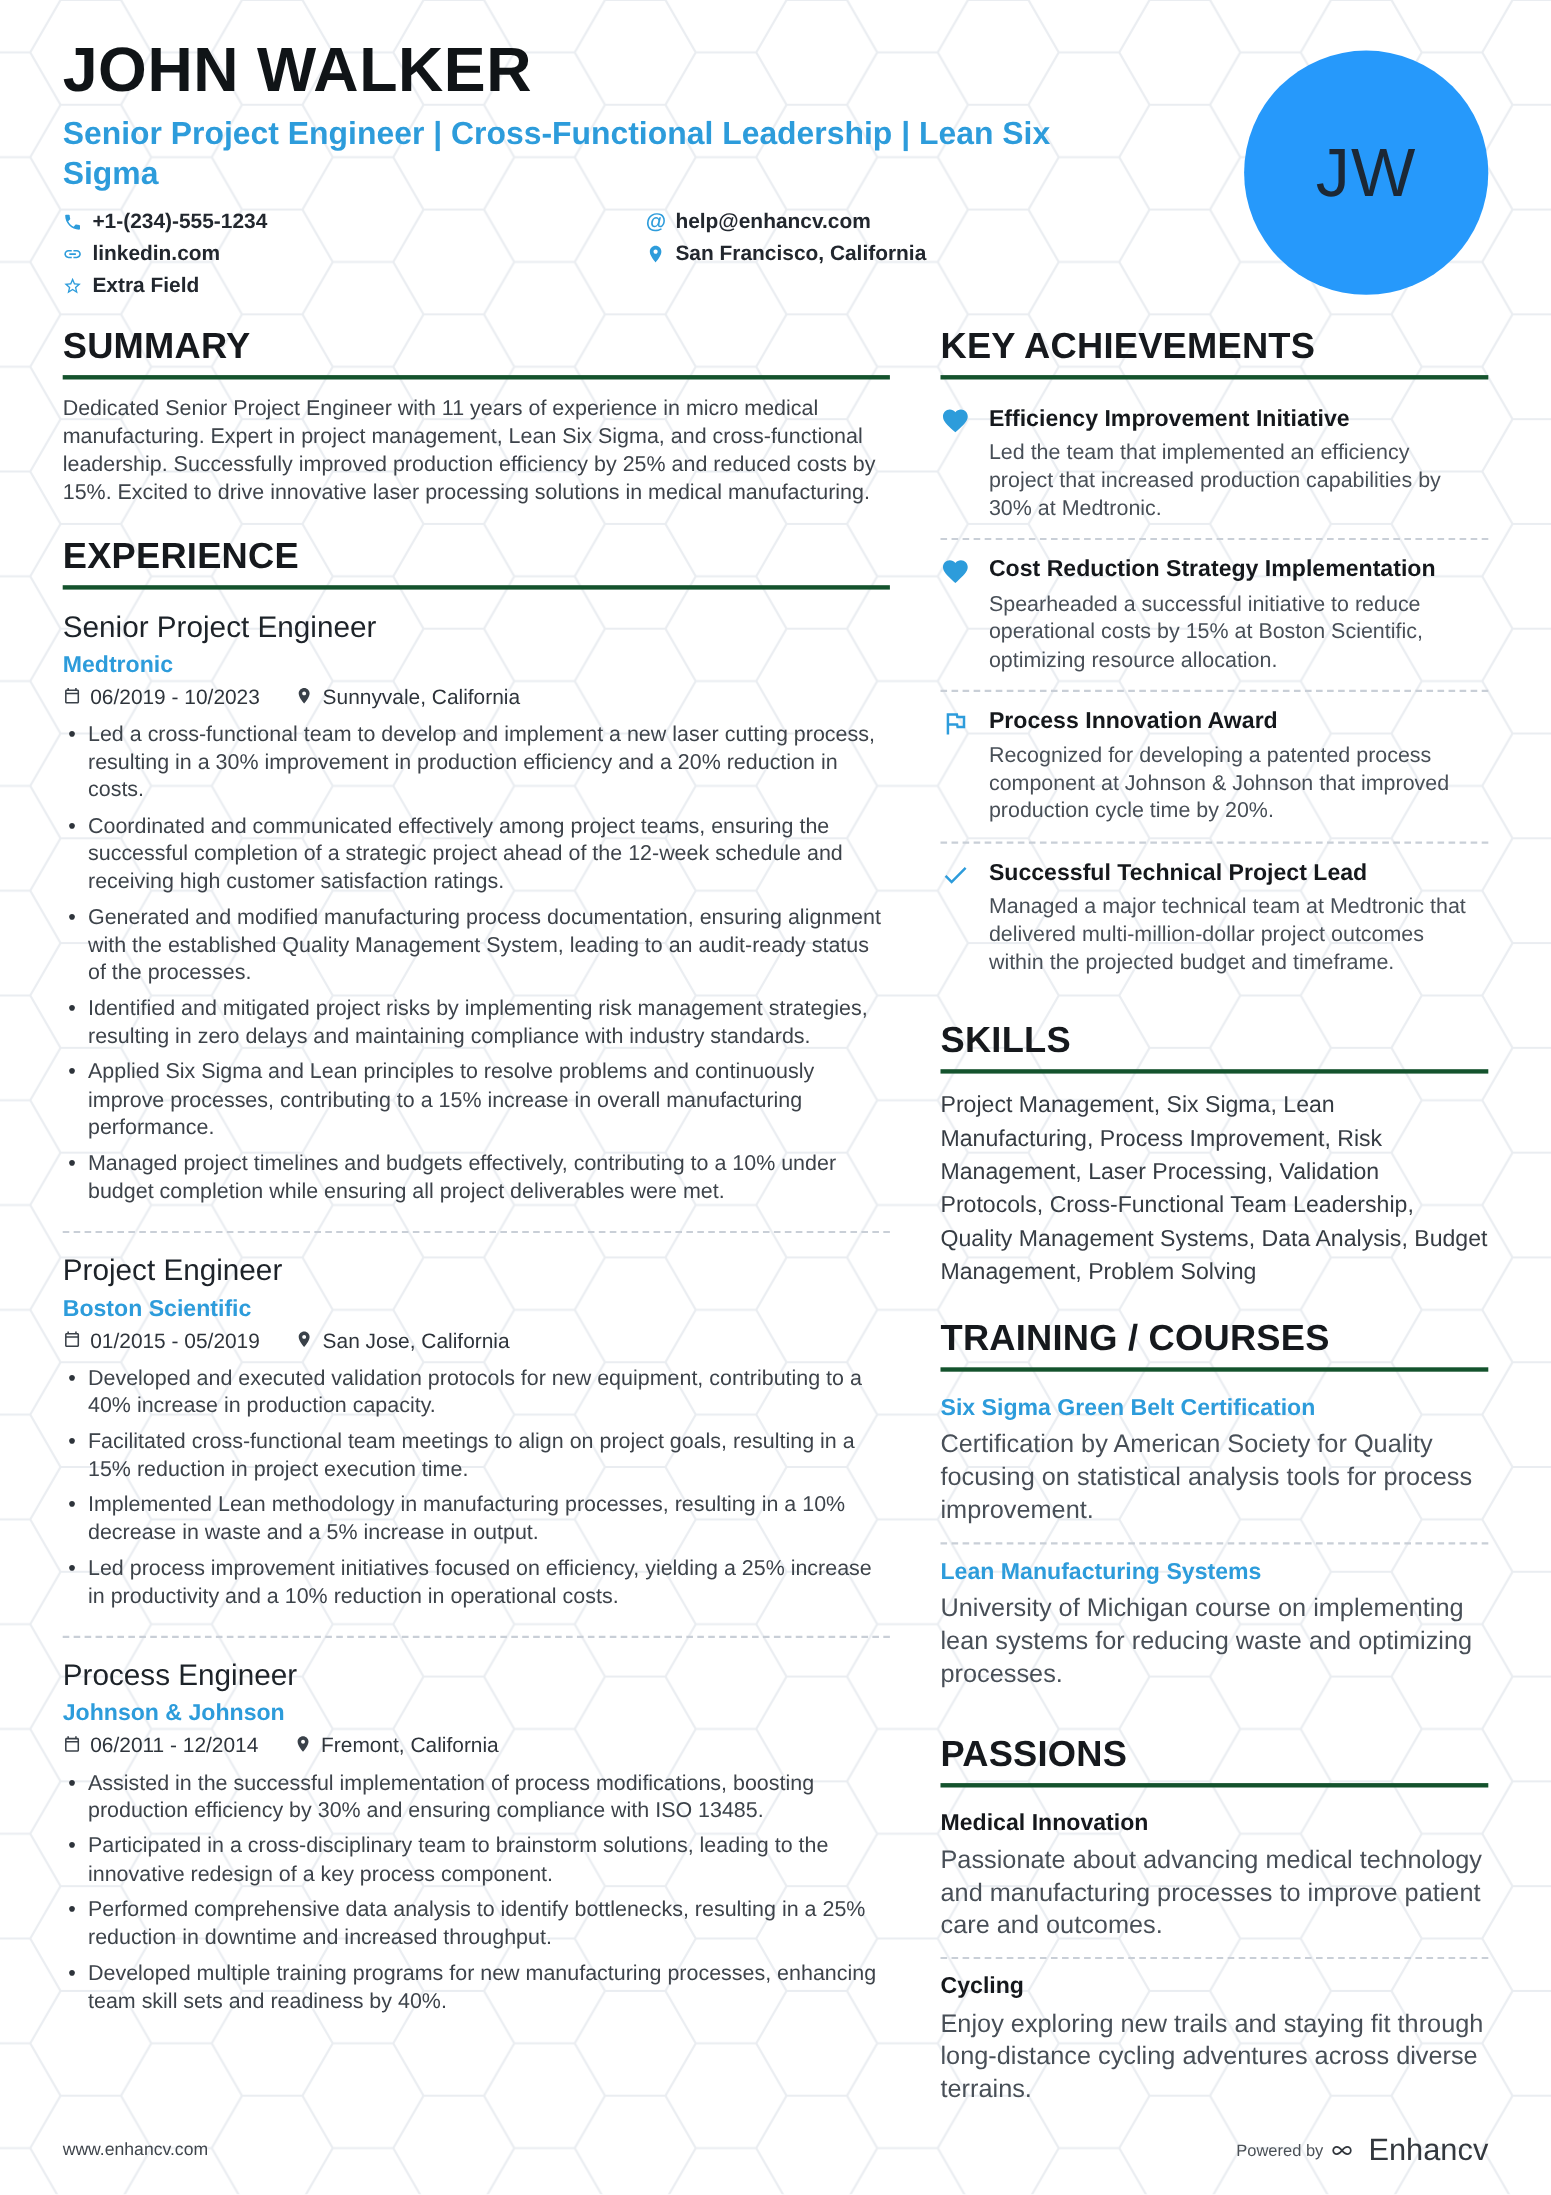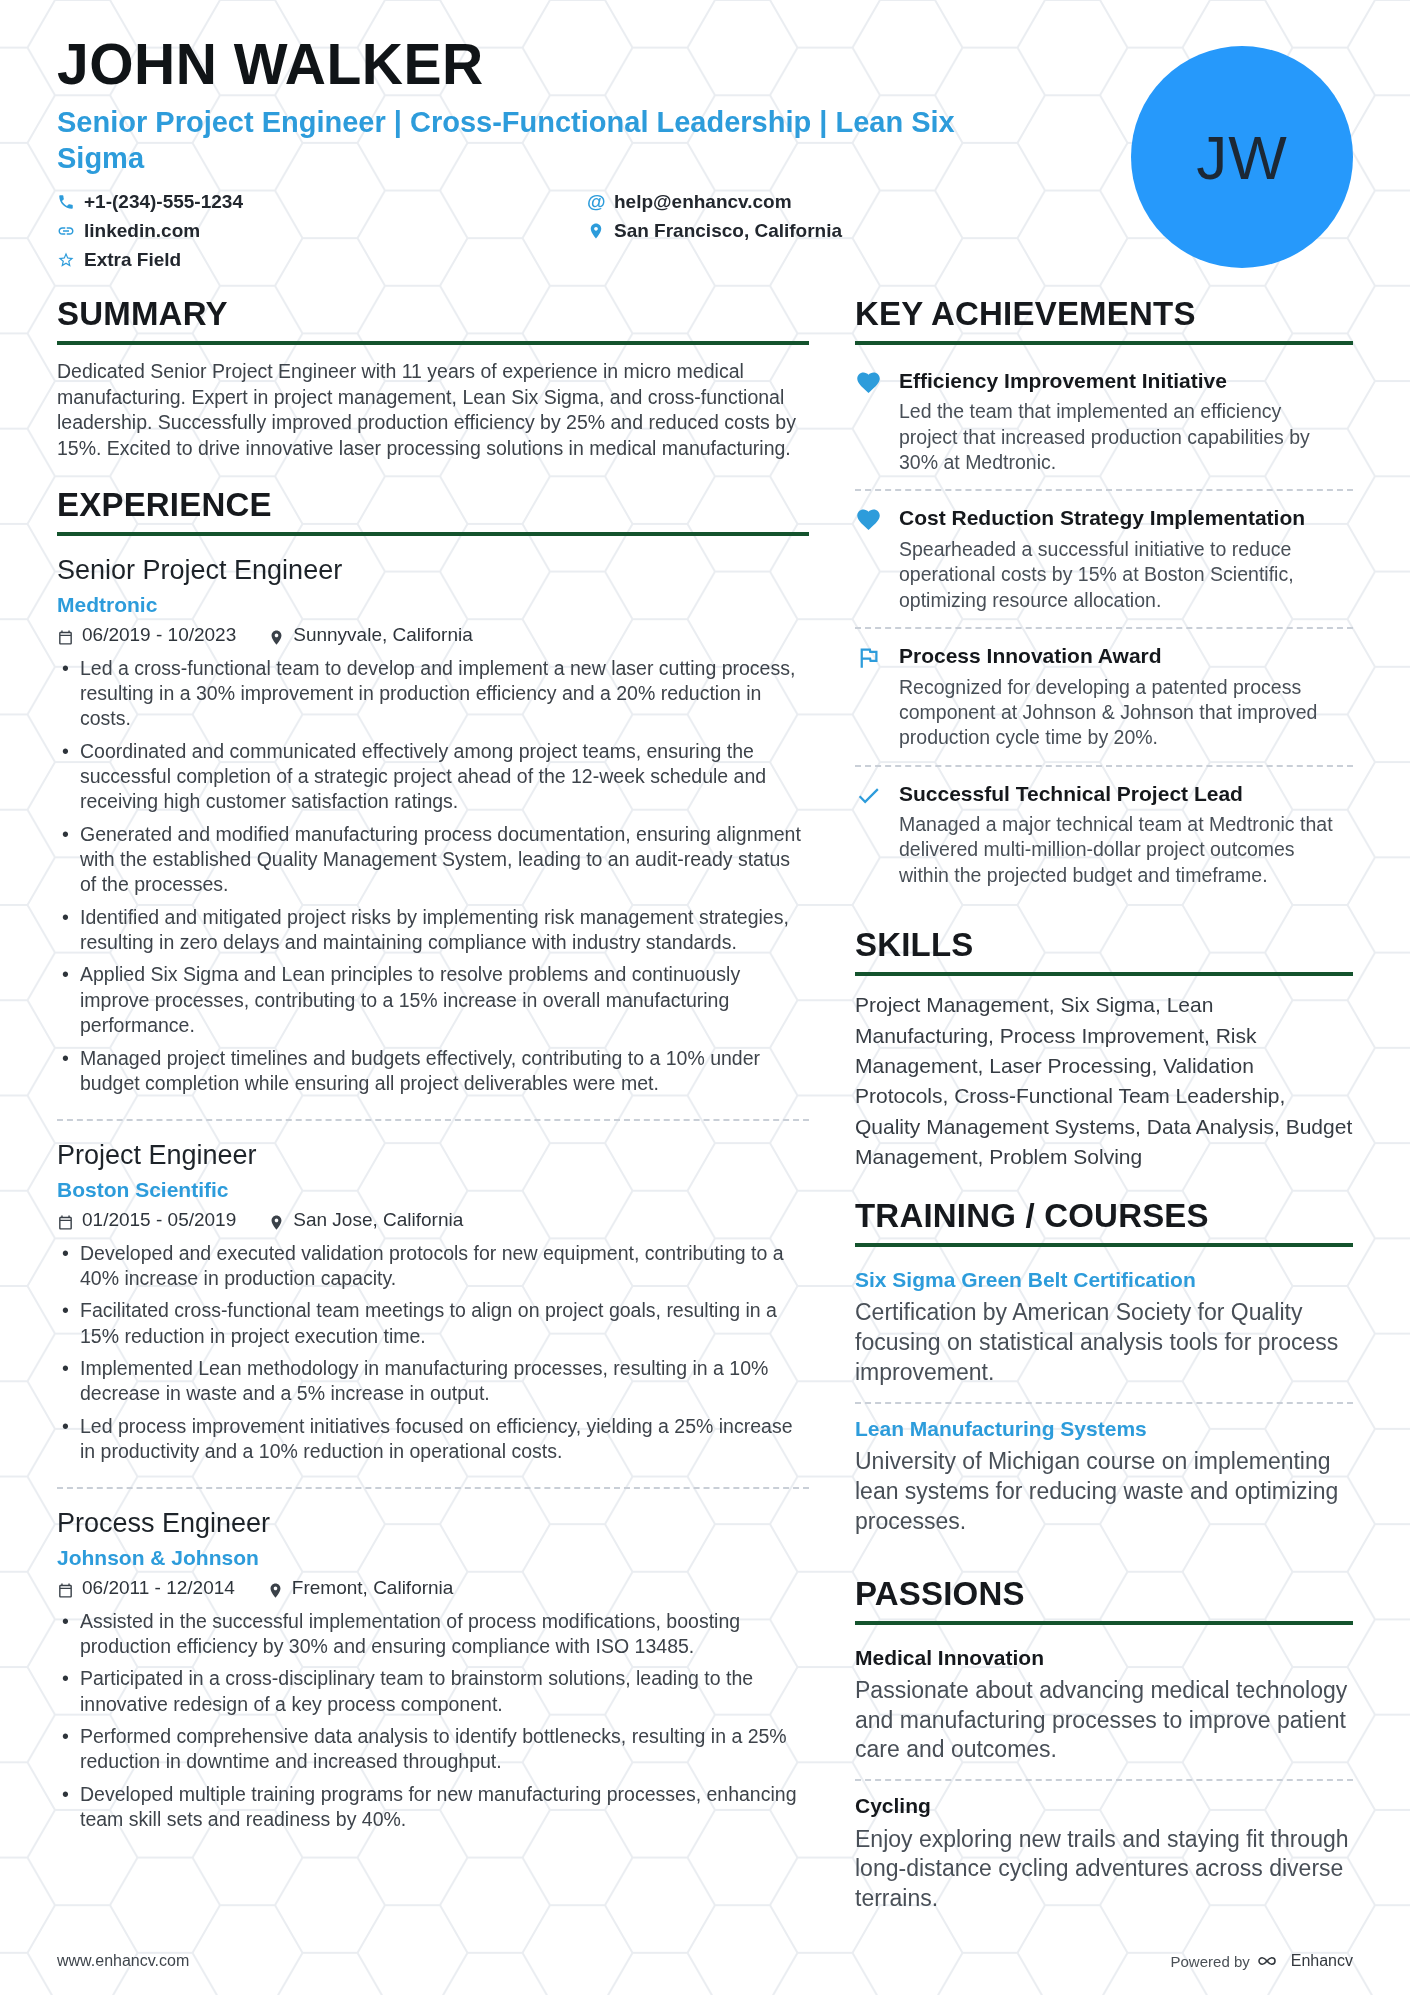--- a/index.html
+++ b/index.html
@@ -40,21 +40,21 @@
     border-bottom:4px solid #14532d;padding-bottom:8px;margin-bottom:14px;}
 
   .body-text{font-size:19.5px;line-height:1.33;color:var(--body-text);}
 
   
   .job{padding:4px 0 16px;}
   .job:not(:last-child){border-bottom:2px dashed var(--dash);margin-bottom:14px;}
   .job-title{font-size:27px;font-weight:400;color:#1d2329;line-height:1.2;}
   .job-company{font-size:21px;font-weight:700;color:var(--accent);margin:6px 0 7px;}
   .job-meta{display:flex;gap:32px;font-size:19px;color:#2e343b;margin-bottom:10px;align-items:center;}
-  .meta-item{display:flex;align-items:flex-end;gap:8px;}
+  .meta-item{display:flex;align-items:flex-start;gap:8px;}
   .meta-item svg{width:17px;height:17px;color:#3a4149;flex:none;}
   .bullets{list-style:none;}
   .bullets li{position:relative;padding-left:23px;font-size:19.5px;line-height:1.3;color:var(--body-text);margin-bottom:7px;}
   .bullets li::before{content:"•";position:absolute;left:5px;top:0;color:#2e343b;}
 
   
   .ach{display:flex;gap:13px;padding:9px 0 14px;}
   .ach:not(:last-child){border-bottom:2px dashed var(--dash);margin-bottom:5px;}
   .ach-icon{width:31px;flex:none;color:var(--accent);padding-top:1px;}
   .ach-icon svg{width:27px;height:27px;}
@@ -71,21 +71,21 @@
   .course-title{font-size:21px;font-weight:700;color:var(--accent);margin-bottom:6px;line-height:1.2;}
   .passion-title{color:#15181c;}
   .course-text{font-size:23px;line-height:1.3;color:#484f57;}
 
   
   .footer{position:absolute;left:57px;right:57px;bottom:24px;z-index:1;
     display:flex;justify-content:space-between;align-items:center;}
   .footer-site{font-size:16px;color:#3f454c;}
   .footer-right{display:flex;align-items:center;gap:0;}
   .powered{font-size:15px;color:#4a5056;}
-  .brand{display:flex;align-items:center;gap:7px;font-size:16px;color:#33383e;font-weight:400;}
+  .brand{display:flex;align-items:center;gap:7px;font-size:28px;color:#33383e;font-weight:400;}
   .brand svg{width:34px;height:20px;color:#33383e;}
 </style>
 </head>
 <body>
 
 <svg class="hex-bg" width="1410" height="1995" xmlns="http://www.w3.org/2000/svg">
   <defs>
     <pattern id="hexpat" width="165" height="95.26" patternUnits="userSpaceOnUse">
       <path d="M27.5 47.63 L55 0 L110 0 L137.5 47.63 L110 95.26 L55 95.26 Z
                M-55 0 L-27.5 -47.63 L27.5 -47.63 L55 0 L27.5 47.63 L-27.5 47.63 Z

